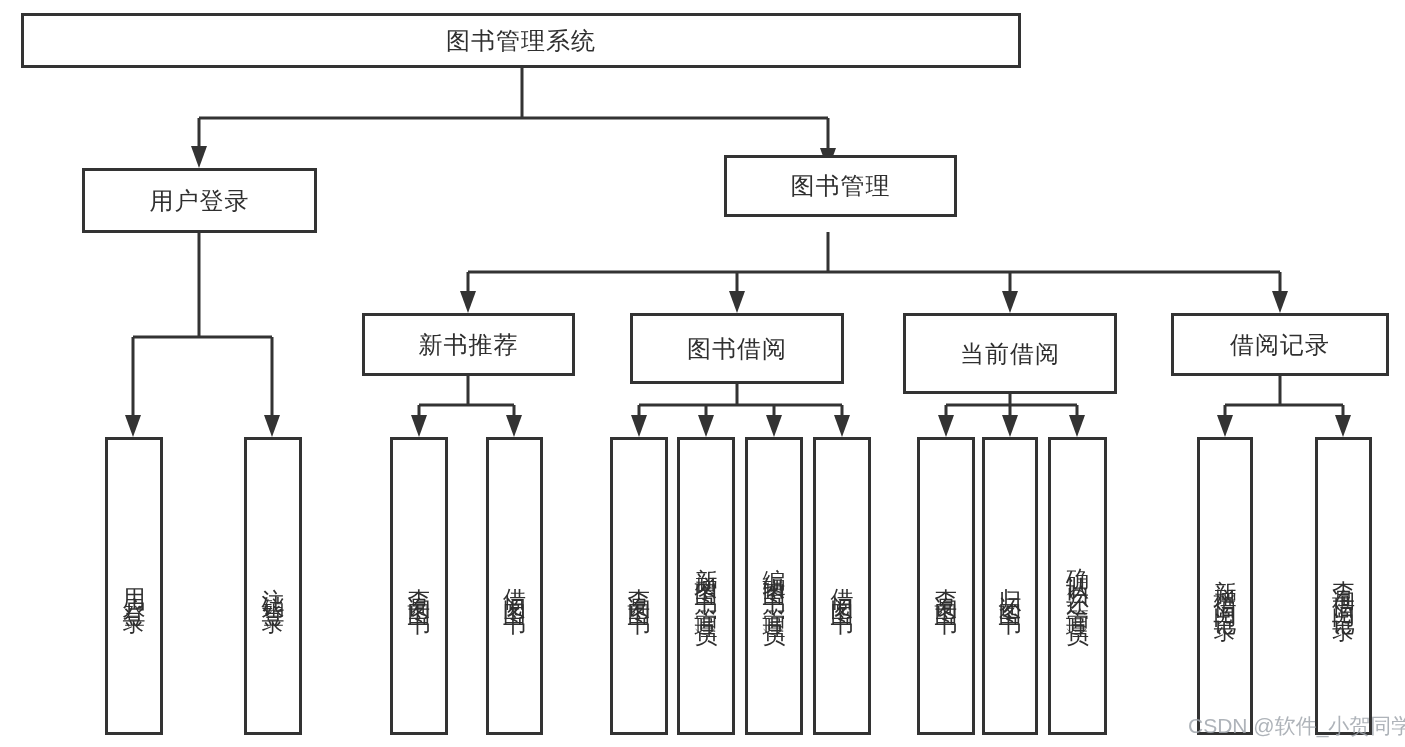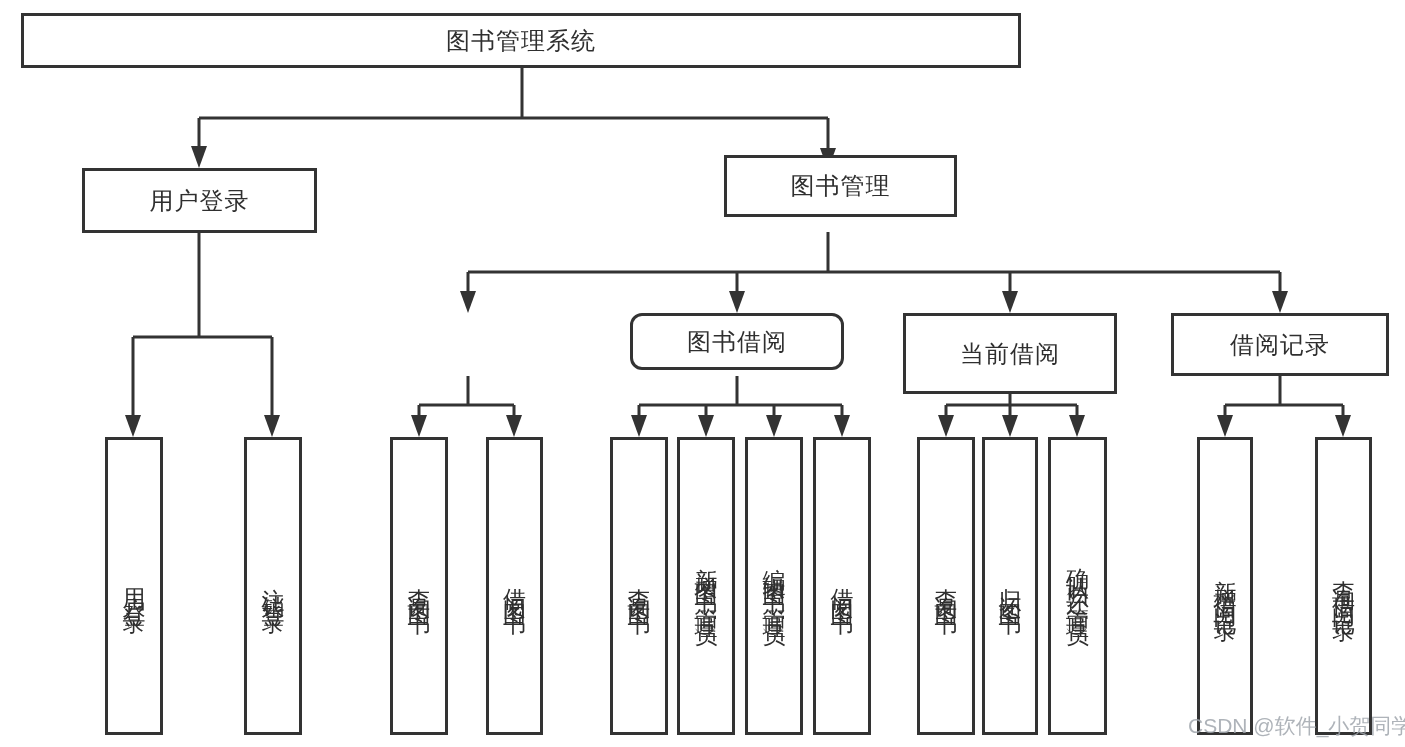--- a/index.html
+++ b/index.html
@@ -47,21 +47,21 @@
     text-orientation: mixed;
     letter-spacing: 8px;
     line-height: 1;
     white-space: nowrap;
   }
   
   .b-root            { left: 21px;   top: 13px;  width: 1000px; height: 55px; }
   .b-user-login      { left: 82px;   top: 168px; width: 235px;  height: 65px; }
   .b-book-mgmt       { left: 712px;  top: 155px; width: 233px;  height: 62px; margin-left: 12px; }
   .b-newrec          { left: 362px;  top: 313px; width: 213px;  height: 63px; }
-  .b-borrow          { left: 630px;  top: 313px; width: 214px;  height: 57px; border-radius: 12px; }
+  .b-borrow          { left: 630px;  top: 313px; width: 214px;  height: 71px; }
   .b-current         { left: 903px;  top: 313px; width: 214px;  height: 81px; }
   .b-records         { left: 1171px; top: 313px; width: 218px;  height: 63px; }
   .leaf              { top: 437px;   height: 298px; }
   .b-l-user-login    { left: 105px;  width: 58px; }
   .b-l-logout        { left: 244px;  width: 58px; }
   .b-l-nr-query      { left: 390px;  width: 58px; }
   .b-l-nr-borrow     { left: 486px;  width: 57px; }
   .b-l-bb-query      { left: 610px;  width: 58px; }
   .b-l-bb-add        { left: 677px;  width: 58px; }
   .b-l-bb-edit       { left: 745px;  width: 58px; }
@@ -130,20 +130,23 @@
     <span>图书管理系统</span>
   </div>
 
   <div class="node hnode b-user-login">
     <span>用户登录</span>
   </div>
   <div class="node hnode b-book-mgmt">
     <span>图书管理</span>
   </div>
 
+  <div class="node hnode b-newrec">
+    <span>新书推荐</span>
+  </div>
   <div class="node hnode b-borrow">
     <span>图书借阅</span>
   </div>
   <div class="node hnode b-current">
     <span>当前借阅</span>
   </div>
   <div class="node hnode b-records">
     <span>借阅记录</span>
   </div>
 

